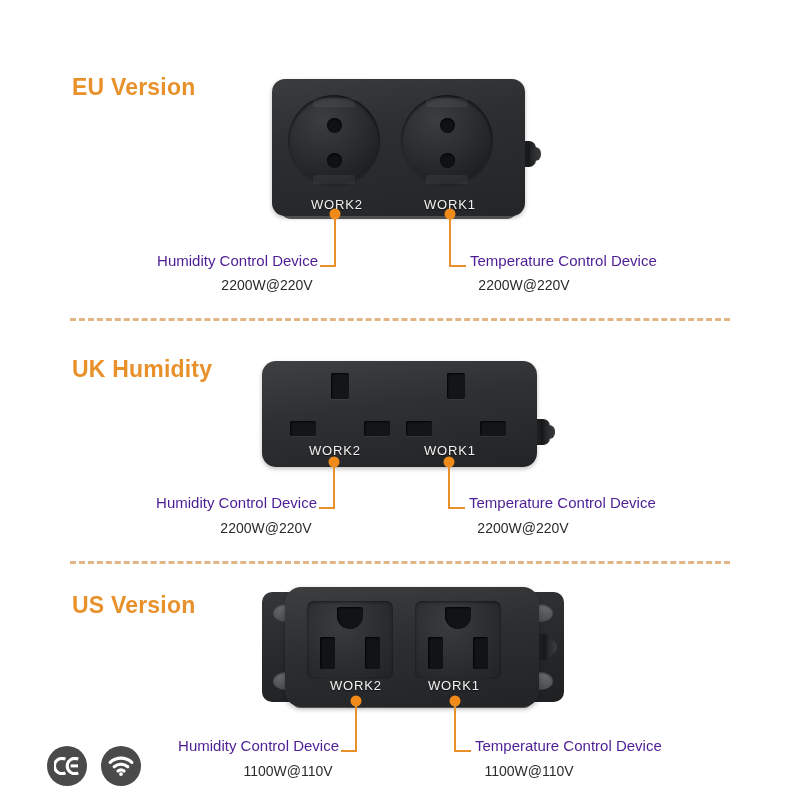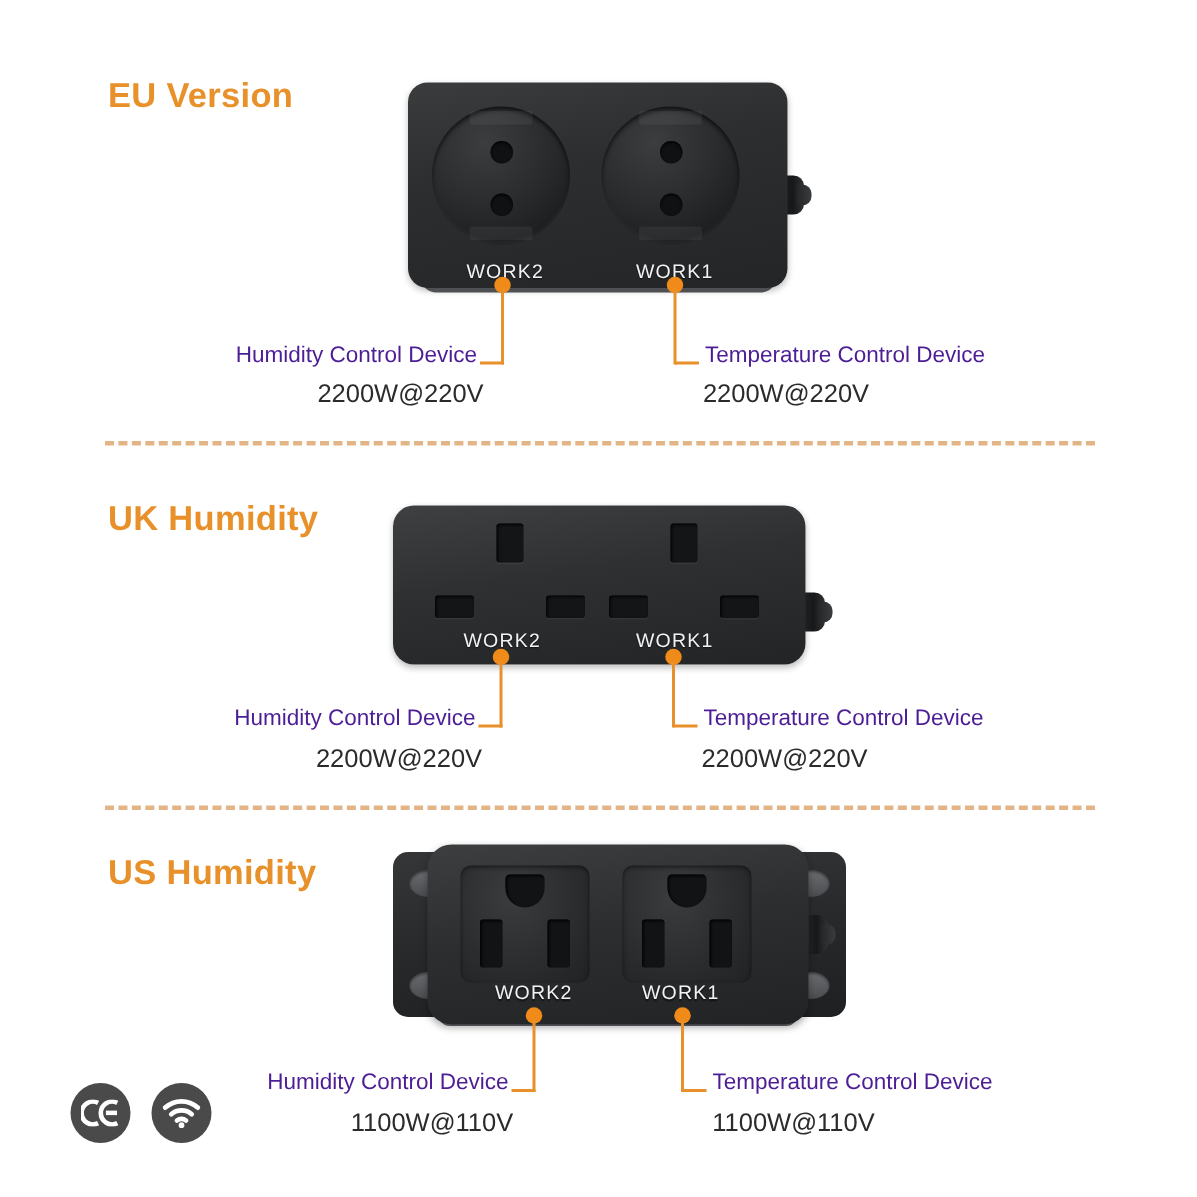--- a/index.html
+++ b/index.html
@@ -9,21 +9,21 @@
   }
   body {
     width: 798px;
     height: 798px;
     font-family: "Liberation Sans", sans-serif;
     position: relative;
     overflow: hidden;
     -webkit-font-smoothing: antialiased;
   }
 
-  .page { position: absolute; inset: 0; }
+  .page { position: absolute; inset: 0; margin-top: 24px; }
 
   
   .section-title {
     position: absolute;
     font-size: 23px;
     font-weight: bold;
     color: #e8912a;
     letter-spacing: 0.2px;
     white-space: nowrap;
   }
@@ -233,21 +233,21 @@
 
   
   .callout-title {
     position: absolute;
     font-size: 15px;
     color: #4c1d95;
     white-space: nowrap;
   }
   .callout-sub {
     position: absolute;
-    font-size: 17px;
+    font-size: 14px;
     color: #2b2b2b;
     white-space: nowrap;
   }
   .callout-title.r-align, .callout-sub.r-align { transform: translateX(-100%); }
   .callout-sub.c-align { transform: translateX(-50%); }
 
   
   .badge {
     position: absolute;
     width: 40px; height: 40px;
@@ -337,21 +337,21 @@
       <div class="lead-v" style="left:449px; top:441px; height:44px;"></div>
       <div class="lead-h" style="left:449px; top:483px; width:16px;"></div>
       <div class="callout-title" style="left:469px; top:470px;">Temperature Control Device</div>
       <div class="callout-sub c-align" style="left:523px; top:496px;">2200W@220V</div>
     </div>
   </div>
 
   <div class="divider" style="top:537px;"></div>
 
   <div>
-    <div class="section-title" style="left:72px; top:568px;">US Humidity</div>
+    <div class="section-title" style="left:72px; top:568px;">US Version</div>
 
     <div>
       <div class="us-plate">
         <div class="us-screw tl"></div>
         <div class="us-screw bl"></div>
         <div class="us-screw tr"></div>
         <div class="us-screw br"></div>
       </div>
       <div class="antenna" style="left:535px; top:610px;"></div>
       <div class="us-base"></div>

